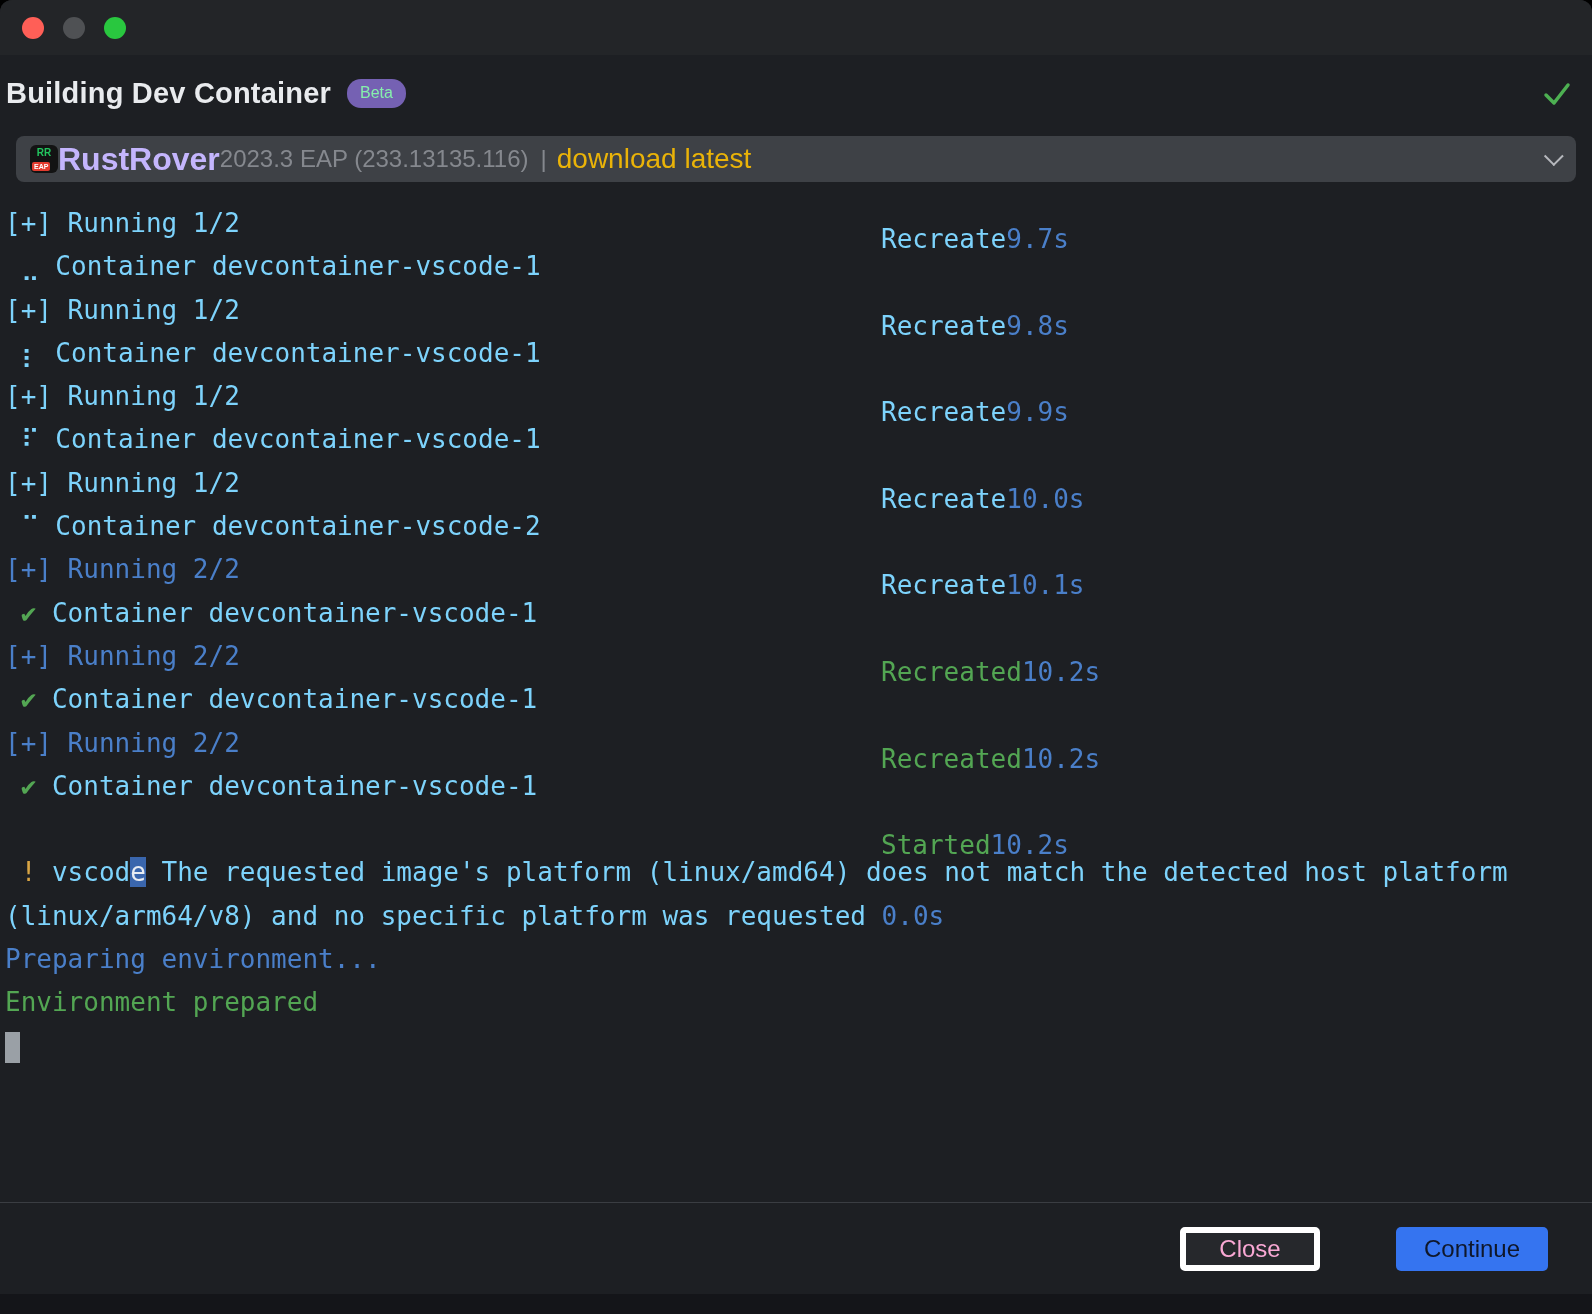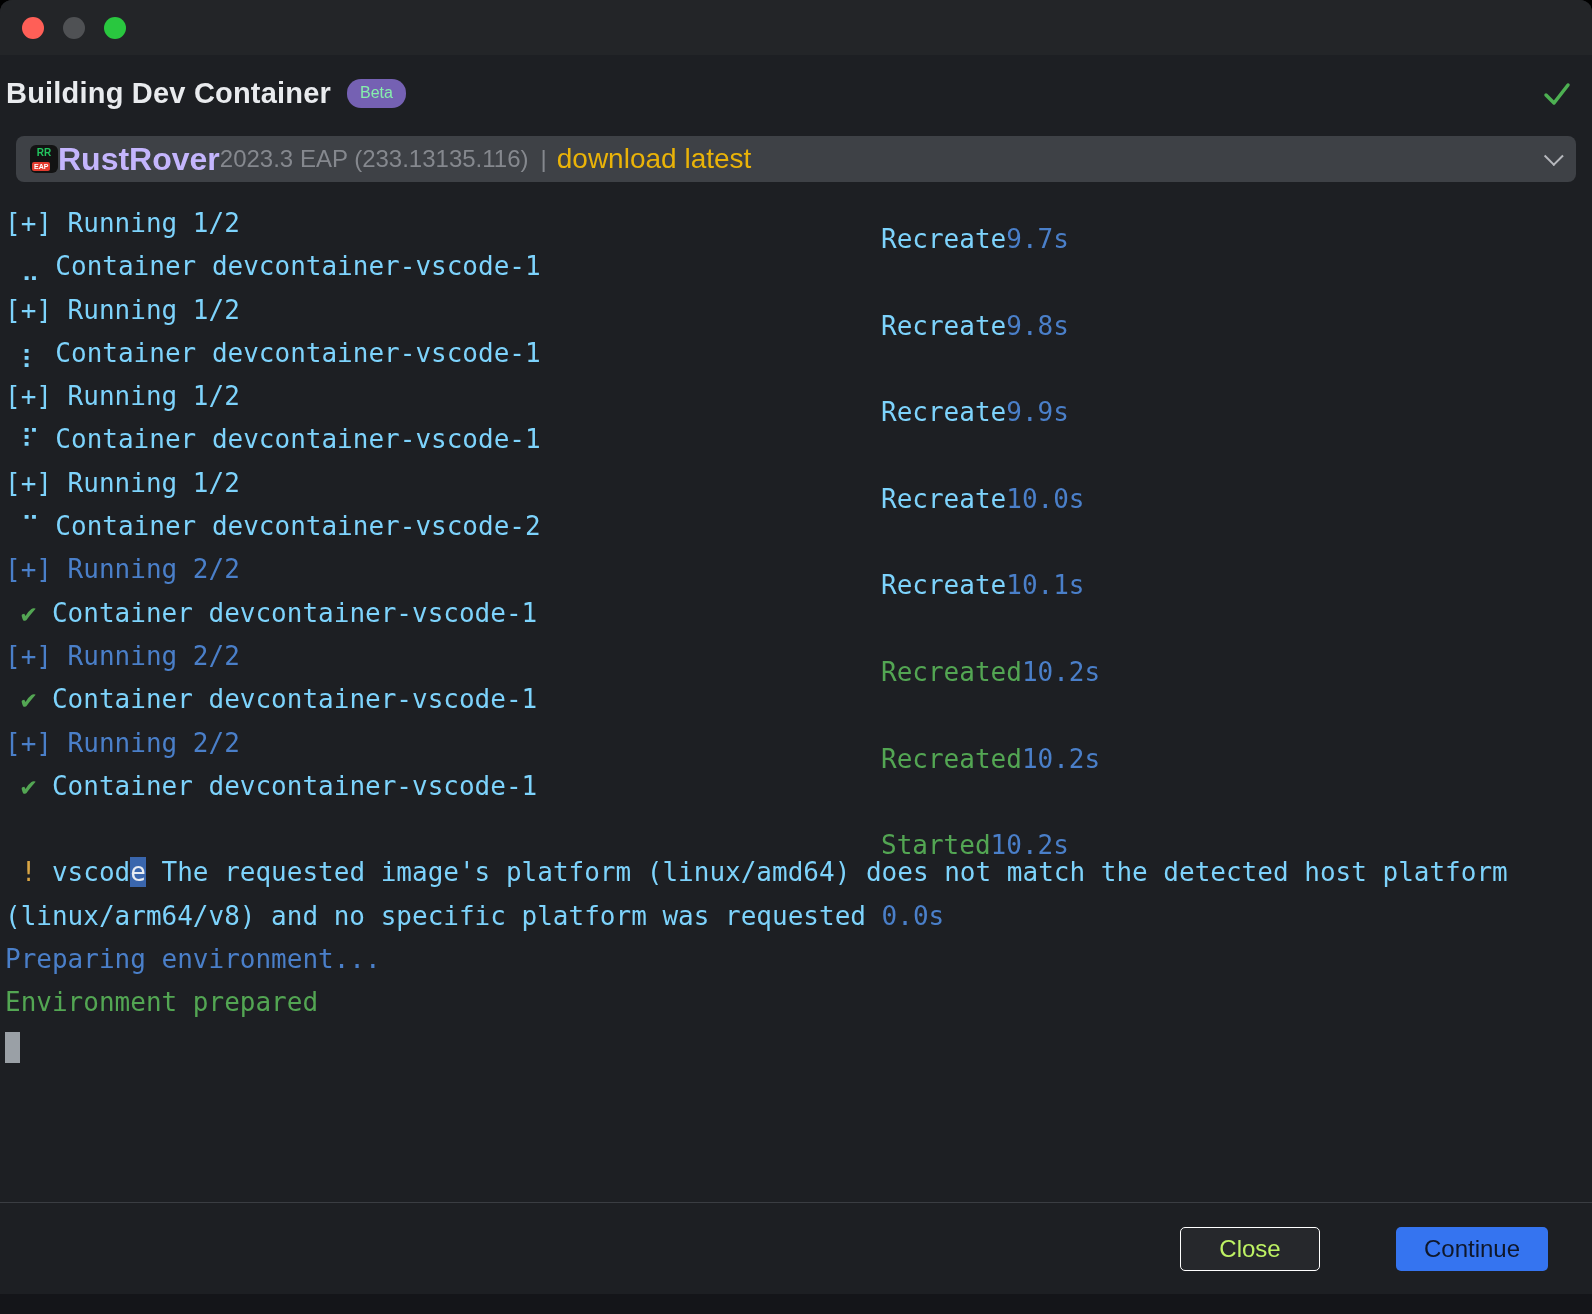--- a/index.html
+++ b/index.html
@@ -46,21 +46,21 @@
   .c-green { color:#53a653; }
   .c-yellow{ color:#d9a544; }
   .bg-cursor { background:#3a66ad; color:#e8ecf3; }
   .block-cursor { display:inline-block; width:15px; height:31px; background:#9aa0a6; vertical-align:middle; }
 
   .spacer { flex:1 1 auto; }
 
   
   .footer { height:92px; flex:0 0 92px; border-top:1px solid #3a3d42; background:#1d1f23; display:flex; align-items:center; justify-content:flex-end; gap:28px; padding-right:44px; }
   .btn { height:44px; border-radius:5px; font-size:24px; font-family:"Liberation Sans", sans-serif; cursor:pointer; }
-  .btn.close { width:140px; background:#26282c; border:1px solid #ffffff; color:#bef264; }
+  .btn.close { width:140px; background:#26282c; border:6px solid #ffffff; color:#f9a8d4; }
   .btn.continue { width:152px; background:#3574f0; border:none; color:#0f172a;margin-left:48px; }
 
   .bottom-strip { height:20px; flex:0 0 20px; background:#141519; }
 </style>
 </head>
 <body>
 
 <div class="window">
 
   <div class="titlebar">

